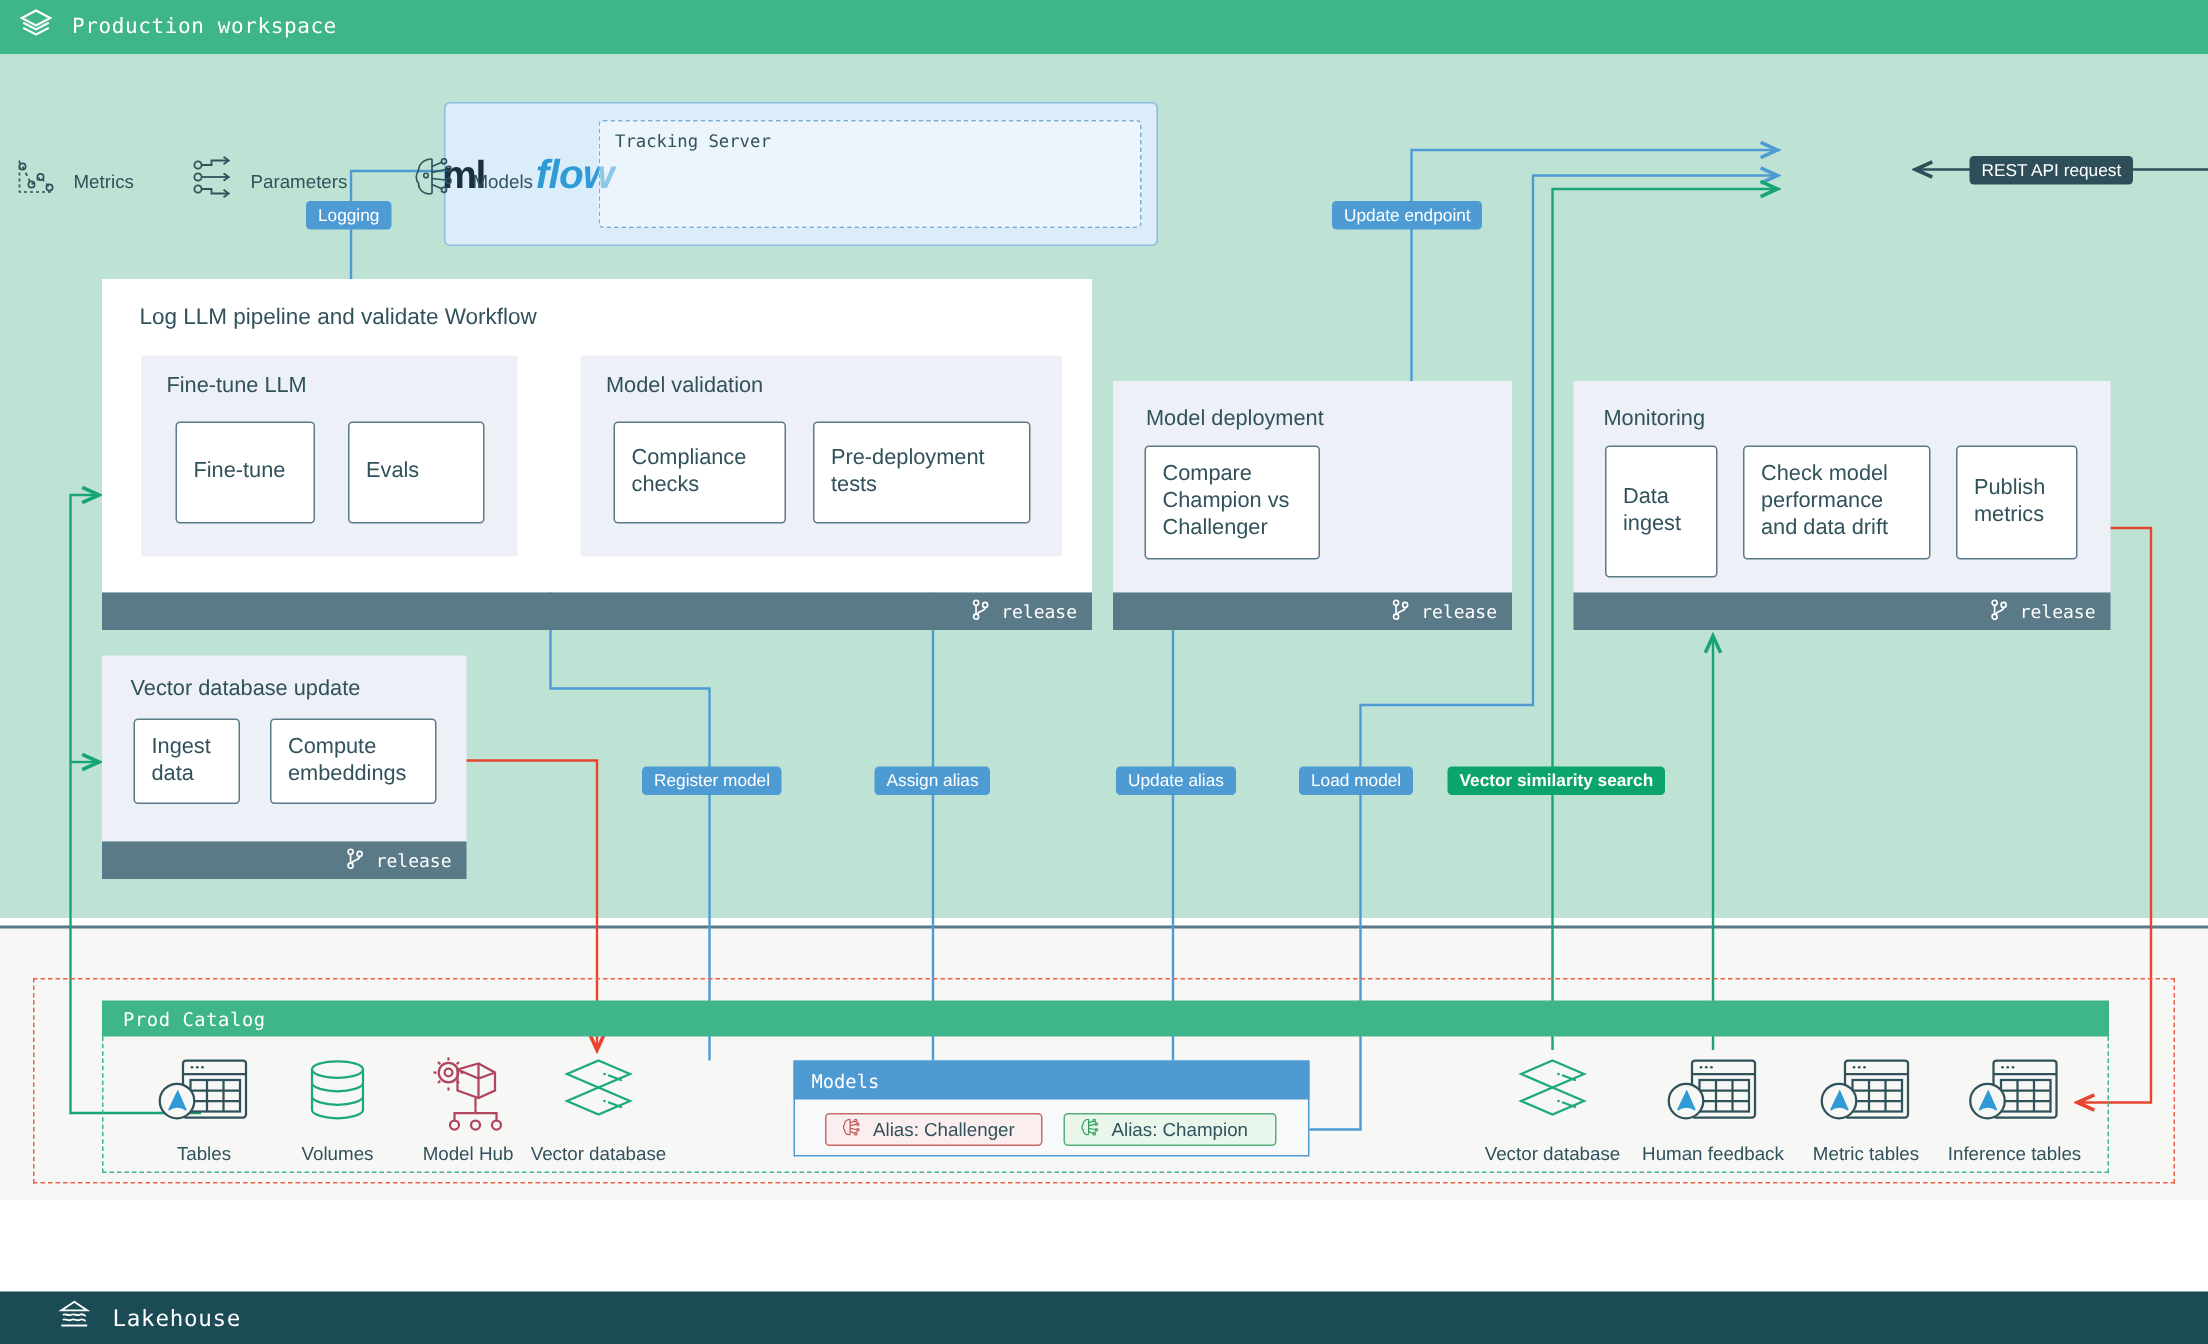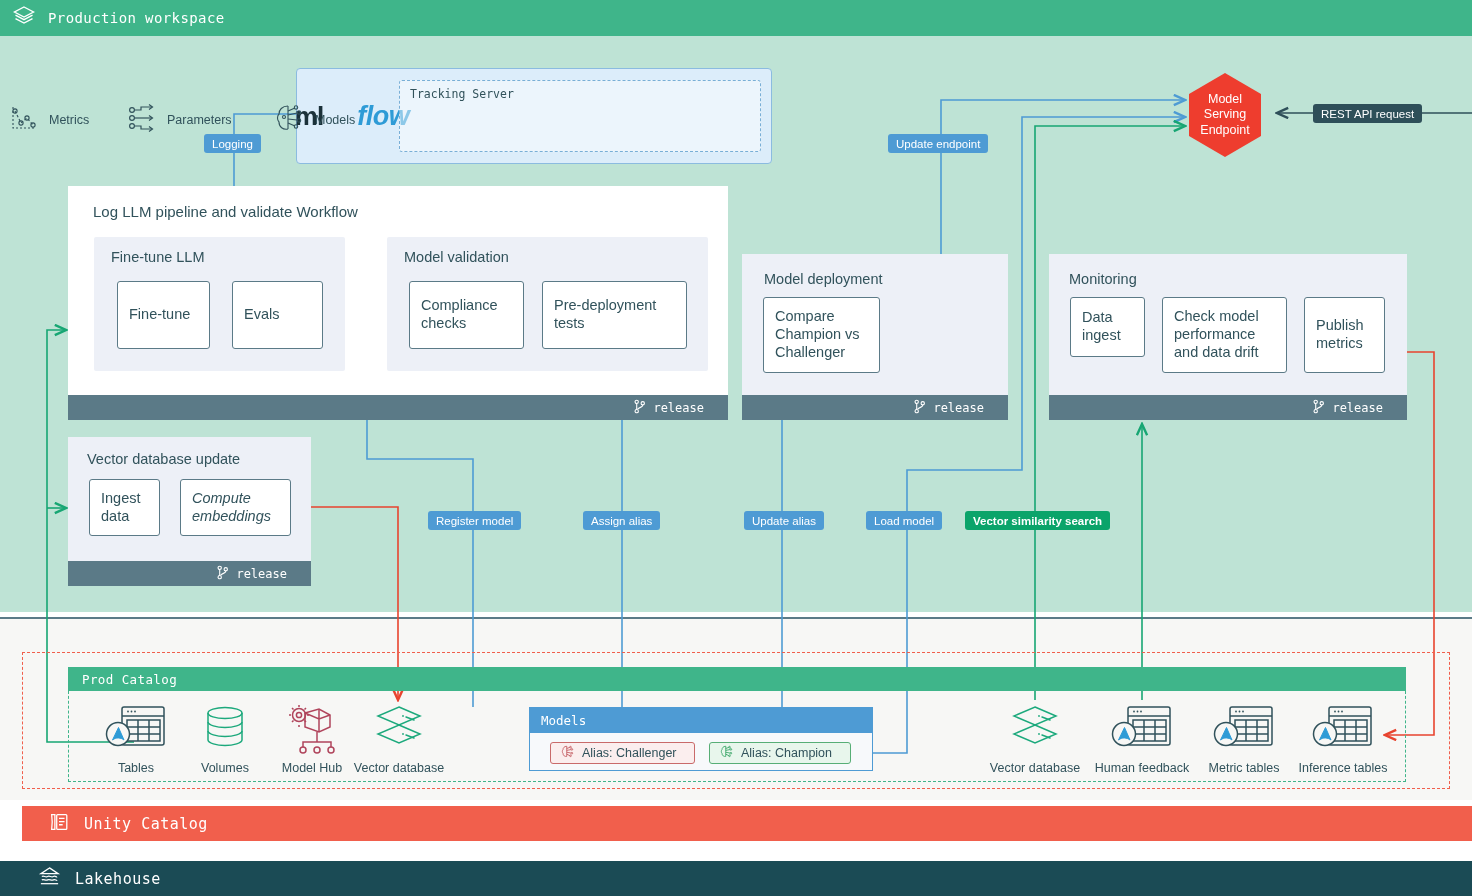--- a/index.html
+++ b/index.html
@@ -58,21 +58,21 @@
   .ts-title { position:absolute; left:10px; top:6px; font-family:"DejaVu Sans Mono", monospace; font-size:11.5px; color:#31525B;}
   .ts-items { position:absolute; left:8px; top:26px; width:352px; display:flex; align-items:center;}
   .ts-item { display:flex; align-items:center; gap:9px; }
   .ts-item .lbl { font-size:12.5px; color:#31525B;}
 
   
   .wf { position:absolute; background:#ffffff; }
   .wf-title { position:absolute; font-size:15px; color:#31525B; }
   .wf-bar {
     position:absolute; background:#5B7A87; color:#fff;
-    display:flex; align-items:center; justify-content:flex-end; gap:7px; padding-right:24px;
+    display:flex; align-items:center; justify-content:flex-end; gap:7px; padding-right:10px;
     font-family:"DejaVu Sans Mono", monospace; font-size:12px;
   }
   .grp {
     position:absolute; background:#EDF0F7; border-radius:2px;
   }
   .grp-title { position:absolute; left:17px; top:12px; font-size:14.5px; color:#31525B;}
   .node {
     position:absolute; background:#ffffff; border:1px solid #5B7A87; border-radius:3px;
     display:flex; align-items:center; padding:0 11px; font-size:14.5px; color:#31525B; line-height:1.22;
   }
@@ -258,27 +258,20 @@
             <circle cx="25" cy="10.5" r="1.7"></circle>
           <circle cx="25" cy="18.5" r="1.7"></circle>
             <circle cx="22" cy="24.5" r="1.7"></circle>
           <circle cx="10" cy="15" r="1.5"></circle>
         </svg>
       </span>
       <span class="lbl">Models</span>
     </div>
   </div>
 
-  <div class="hex">
-    <div>
-      <div>Model</div>
-      <div>Serving</div>
-      <div>Endpoint</div>
-    </div>
-  </div>
   <div class="pill dark" style="left:1313px; top:104px;">REST API request</div>
 
   <div class="wf" style="left:68px; top:186px; width:660px; height:209px;"></div>
   <div class="wf-title" style="left:93px; top:203px;">Log LLM pipeline and validate Workflow</div>
   <div class="wf-bar" style="left:68px; top:395px; width:660px; height:25px;">
     <span>
       <svg width="13" height="15" viewBox="0 0 14 16" fill="none" stroke="#fff" stroke-width="1.2">
         <circle cx="4" cy="3" r="1.8"></circle>
           <circle cx="4" cy="13" r="1.8"></circle>
           <circle cx="10.5" cy="4.5" r="1.8"></circle>
@@ -336,21 +329,21 @@
       <svg width="13" height="15" viewBox="0 0 14 16" fill="none" stroke="#fff" stroke-width="1.2">
         <circle cx="4" cy="3" r="1.8"></circle>
           <circle cx="4" cy="13" r="1.8"></circle>
           <circle cx="10.5" cy="4.5" r="1.8"></circle>
         <path d="M4 4.8 L4 11.2"></path>
           <path d="M10.5 6.3 C10.5 9 7 8.5 5 10.8"></path>
       </svg>
     </span>
     <span>release</span>
   </div>
-  <div class="node" style="left:1070px; top:297px; width:75px; height:60px;">
+  <div class="node" style="left:1070px; top:297px; width:75px; height:88px;">
       <span>Data ingest</span>
     </div>
   <div class="node" style="left:1162px; top:297px; width:125px; height:76px;">
       <span>Check model performance and data drift</span>
     </div>
   <div class="node" style="left:1304px; top:297px; width:81px; height:76px;">
       <span>Publish metrics</span>
     </div>
 
   <div class="wf" style="left:68px; top:437px; width:243px; height:124px; background:#EDF0F7;">
@@ -364,21 +357,21 @@
           <circle cx="10.5" cy="4.5" r="1.8"></circle>
         <path d="M4 4.8 L4 11.2"></path>
           <path d="M10.5 6.3 C10.5 9 7 8.5 5 10.8"></path>
       </svg>
     </span>
     <span>release</span>
   </div>
   <div class="node" style="left:89px; top:479px; width:71px; height:57px;">
       <span>Ingest data</span>
     </div>
-  <div class="node" style="left:180px; top:479px; width:111px; height:57px;font-style:italic;">
+  <div class="node" style="left:180px; top:479px; width:111px; height:57px;">
       <span>Compute embeddings</span>
     </div>
 
   <div class="pill blue" style="left:204px; top:134px;">Logging</div>
   <div class="pill blue" style="left:888px; top:134px;">Update endpoint</div>
   <div class="pill blue" style="left:428px; top:511px;">Register model</div>
   <div class="pill blue" style="left:583px; top:511px;">Assign alias</div>
   <div class="pill blue" style="left:744px; top:511px;">Update alias</div>
   <div class="pill blue" style="left:866px; top:511px;">Load model</div>
   <div class="pill green" style="left:965px; top:511px;">Vector similarity search</div>
@@ -546,30 +539,20 @@
         <rect x="22" y="17" width="33" height="21"></rect>
         <path d="M22 24 H55 M22 31 H55 M33 17 V38 M44 17 V38"></path>
         <circle cx="13" cy="31" r="11.5" fill="#F7F7F5"></circle>
         <path d="M13.5 24.5 L19 37 C16 34.5 11 34 7.5 37 Z" fill="#2E9BD6" stroke="none"></path>
         <path d="M13.5 24.5 L19 37 C16 34.5 11 34 7.5 37 Z" stroke="#2E9BD6" stroke-width="1"></path>
       </svg>
     </span>
     <span class="cl">Inference tables</span>
   </div>
 
-  <div class="band-uc">
-    <span>
-      <svg width="22" height="22" viewBox="0 0 24 24" fill="none" stroke="#fff" stroke-width="1.4">
-        <path d="M4 4 L7.5 4 L7.5 20 L4 20 C4.6 16 4.6 8 4 4 Z"></path>
-        <rect x="9.5" y="4" width="11" height="16" rx="1"></rect>
-        <path d="M12 8 H18 M12 11.5 H18 M12 15 H16"></path>
-      </svg>
-    </span>
-    <span class="ttl">Unity Catalog</span>
-  </div>
 
   <div class="band-lake">
     <span>
       <svg width="23" height="23" viewBox="0 0 24 24" fill="none" stroke="#fff" stroke-width="1.3">
         <path d="M12 3 L21 9 L3 9 Z"></path>
         <path d="M4 12 C6 10.8 8 13.2 10 12 C12 10.8 14 13.2 16 12 C18 10.8 19 13 20 12.4"></path>
         <path d="M4 15.5 C6 14.3 8 16.7 10 15.5 C12 14.3 14 16.7 16 15.5 C18 14.3 19 16.5 20 15.9"></path>
         <path d="M3 19.5 H21"></path>
       </svg>
     </span>

